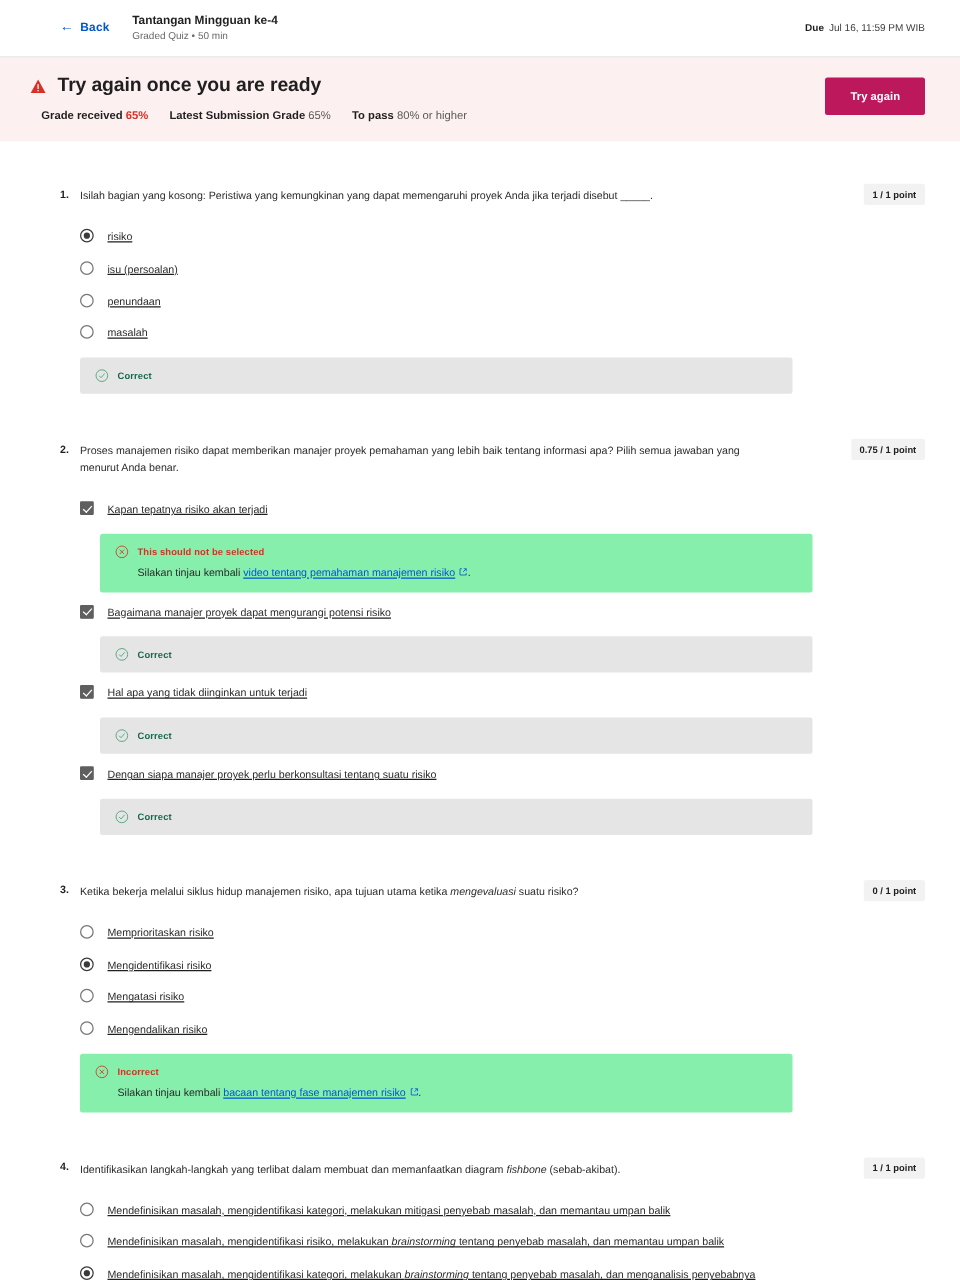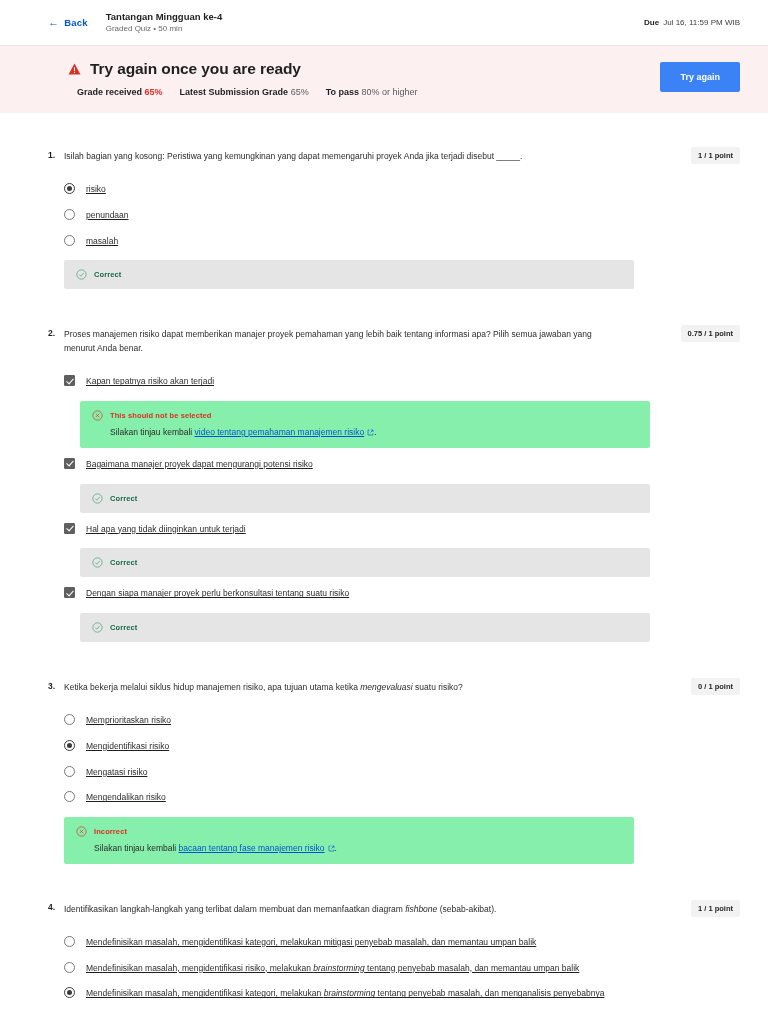--- a/index.html
+++ b/index.html
@@ -31,38 +31,38 @@
   .quiz-title { font-size: 9.5px; font-weight: bold; color: #1f1f1f; }
   .quiz-sub { font-size: 8px; color: #6a6a6a; margin-top: 2px; }
   .due-block {
     margin-left: auto; font-size: 8px; color: #3c3c3c; white-space: nowrap; padding-left: 28px;
   }
   .due-label { font-weight: bold; color: #1f1f1f; margin-right: 4px; }
 
   
   .banner {
     background: #fdf0f0;
-    padding: 14px 28px 16px 68px;
+    padding: 14px 28px 16px 24px;
     display: flex; align-items: flex-start;
   }
   .banner-main { flex: 1; }
   .banner-head { display: flex; align-items: center; gap: 9px; }
   .warn-icon { width: 13px; height: 12px; flex: none; display:block; }
   .banner-title { font-size: 15.5px; font-weight: bold; color: #1f1f1f; letter-spacing: -.1px; }
   .banner-sub {
     margin-top: 9px; margin-left: 9px;
     font-size: 9px; color: #4a4a4a;
     display: flex; gap: 17px; flex-wrap: wrap; align-items: baseline;
   }
   .banner-sub b { color: #1f1f1f; font-weight: bold; }
   .grade-red { color: #d93025; font-weight: bold; }
   .grade-grey { color: #5a5a5a; }
   .tryagain-btn {
     flex: none; margin-top: 2px;
-    background: #3b82f6; color: #fff;
+    background: #be185d; color: #fff;
     font-size: 9px; font-weight: bold;
     padding: 10px 20px; border: none; border-radius: 2px;
     cursor: pointer; white-space: nowrap;
   }
 
   
   .qlist { padding: 36px 28px 0 48px; }
   .question { margin-bottom: 38px; position: relative; }
   .q-head { display: flex; align-items: flex-start; }
   .q-num {
@@ -185,20 +185,24 @@
         <div class="q-text">Isilah bagian yang kosong: Peristiwa yang kemungkinan yang dapat memengaruhi proyek Anda jika terjadi disebut _____.</div>
         <div class="q-points">1 / 1 point</div>
       </div>
       <div class="options">
         <div class="option-row">
           <span class="radio sel"></span>
           <span class="option-label">risiko</span>
         </div>
         <div class="option-row">
           <span class="radio"></span>
+          <span class="option-label">isu (persoalan)</span>
+        </div>
+        <div class="option-row">
+          <span class="radio"></span>
           <span class="option-label">penundaan</span>
         </div>
         <div class="option-row">
           <span class="radio"></span>
           <span class="option-label">masalah</span>
         </div>
         <div class="fb correct fb-inline" style="margin-left:0">
           <div class="fb-head">
             <svg class="fb-ico" viewBox="0 0 20 20">
               <circle cx="10" cy="10" r="8.5" fill="none" stroke="#3f9e72" stroke-width="1.2"></circle>

